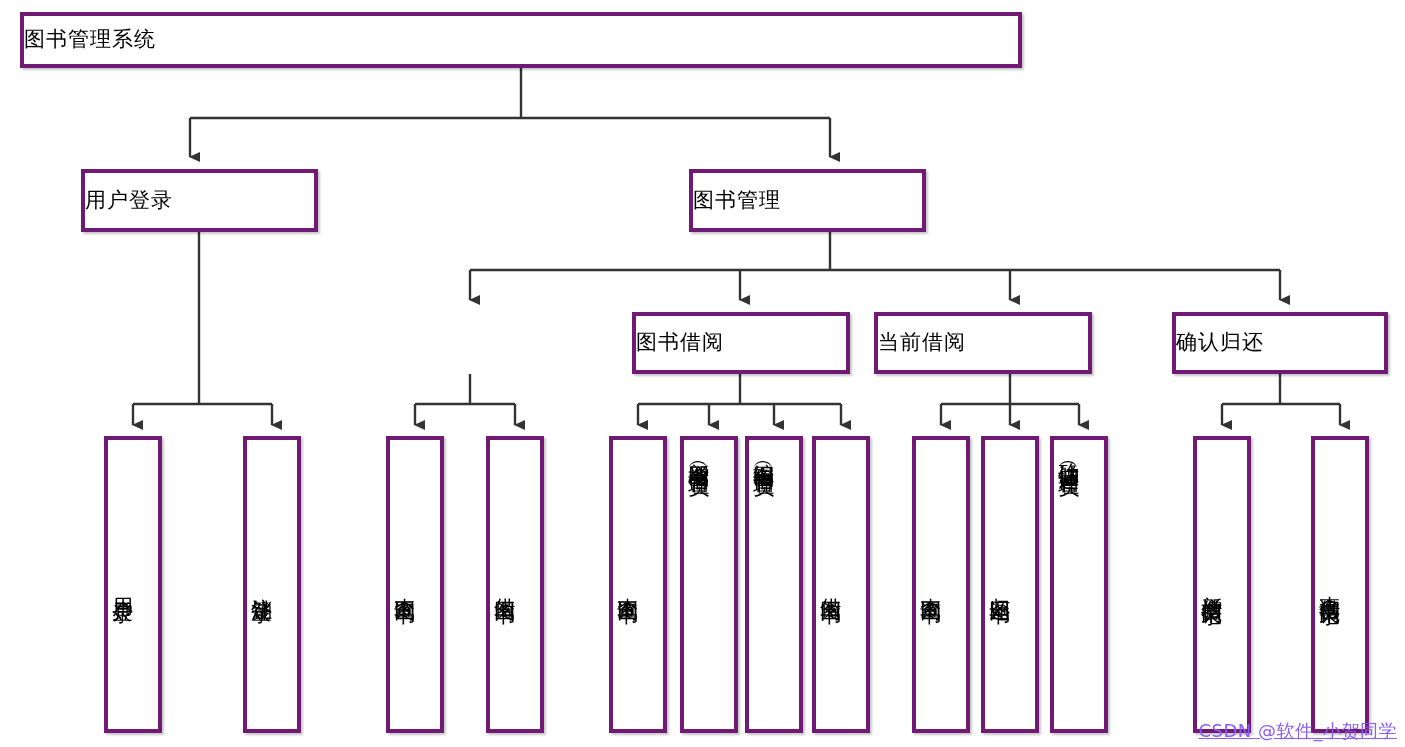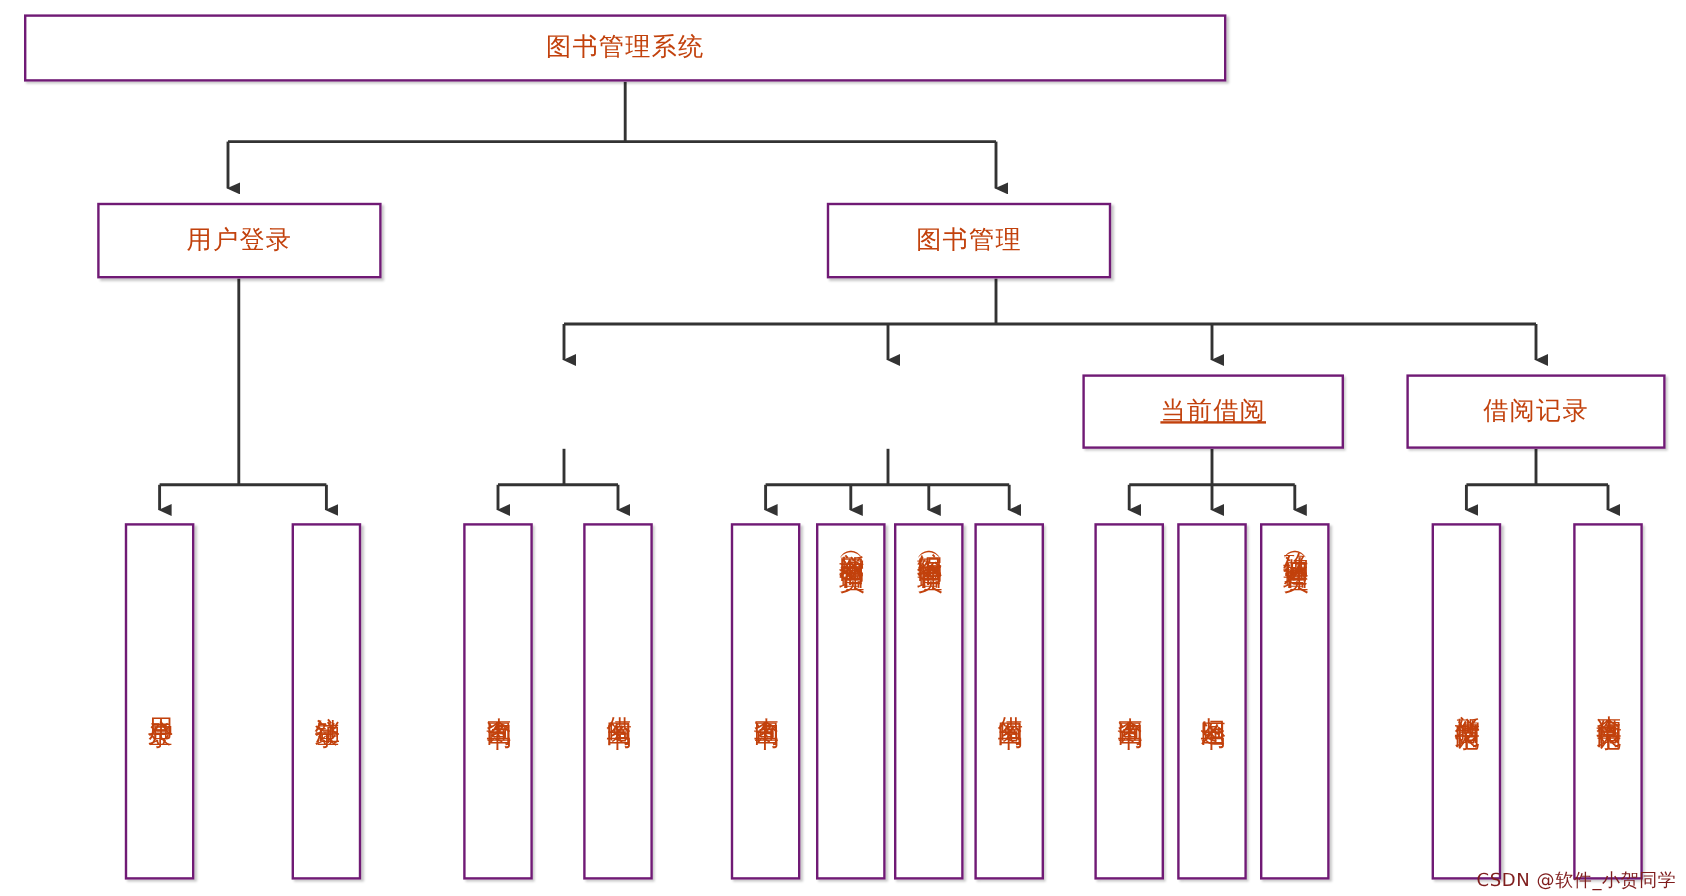--- a/index.html
+++ b/index.html
@@ -23,26 +23,26 @@
     left: 0;
     top: 0;
     width: 1405px;
     height: 747px;
     pointer-events: none;
   }
   .node {
     position: absolute;
     box-sizing: border-box;
     background: #ffffff;
-    border: 2px solid #701a75;
+    border: 4px solid #701a75;
     box-shadow: 2px 2px 2px rgba(0,0,0,0.22);
     display: flex;
     align-items: center;
-    justify-content: center;
-    color: #c2410c;
+    justify-content: flex-start;
+    color: #000000;
   }
   .node.horiz {
     font-size: 21px;
     letter-spacing: 1px;
     line-height: 1.2;
   }
   .node.vert {
     padding: 6px 0;
   }
   .node.vert .vlabel {
@@ -54,25 +54,26 @@
     white-space: nowrap;
     text-align: center;
   }
   .node.vert.top-align {
     align-items: flex-start;
   }
   #watermark {
     position: absolute;
     right: 8px;
     bottom: 4px;
-    font-size: 15px;
-    color: #7f1d1d;
+    font-size: 18px;
+    color: #8b5cf6;
     letter-spacing: 0.5px;
     white-space: nowrap;
     user-select: none;
+    text-decoration: underline;
   }
 </style>
 </head>
 <body>
 
 <div id="canvas">
 
   <svg id="wires" viewBox="0 0 1405 747" xmlns="http://www.w3.org/2000/svg">
     <defs>
       <marker id="arrow" markerWidth="10" markerHeight="11" refX="5" refY="10" orient="auto" markerUnits="userSpaceOnUse">
@@ -129,25 +130,28 @@
     <span>图书管理系统</span>
   </div>
 
   <div class="node horiz" style="left:81px; top:169px; width:237px; height:63px;">
     <span>用户登录</span>
   </div>
   <div class="node horiz" style="left:689px; top:169px; width:237px; height:63px;">
     <span>图书管理</span>
   </div>
 
-  <div class="node horiz" style="left:902px; top:312px; width:218px; height:62px;text-decoration:underline;">
+  <div class="node horiz" style="left:632px; top:312px; width:218px; height:62px;">
+    <span>图书借阅</span>
+  </div>
+  <div class="node horiz" style="left:874px; top:312px; width:218px; height:62px;">
     <span>当前借阅</span>
   </div>
   <div class="node horiz" style="left:1172px; top:312px; width:216px; height:62px;">
-    <span>借阅记录</span>
+    <span>确认归还</span>
   </div>
 
   <div class="node vert" style="left:104px; top:436px; width:58px; height:297px;">
     <span class="vlabel">用户登录</span>
   </div>
   <div class="node vert" style="left:243px; top:436px; width:58px; height:297px;">
     <span class="vlabel">注销登录</span>
   </div>
 
   <div class="node vert" style="left:386px; top:436px; width:58px; height:297px;">

